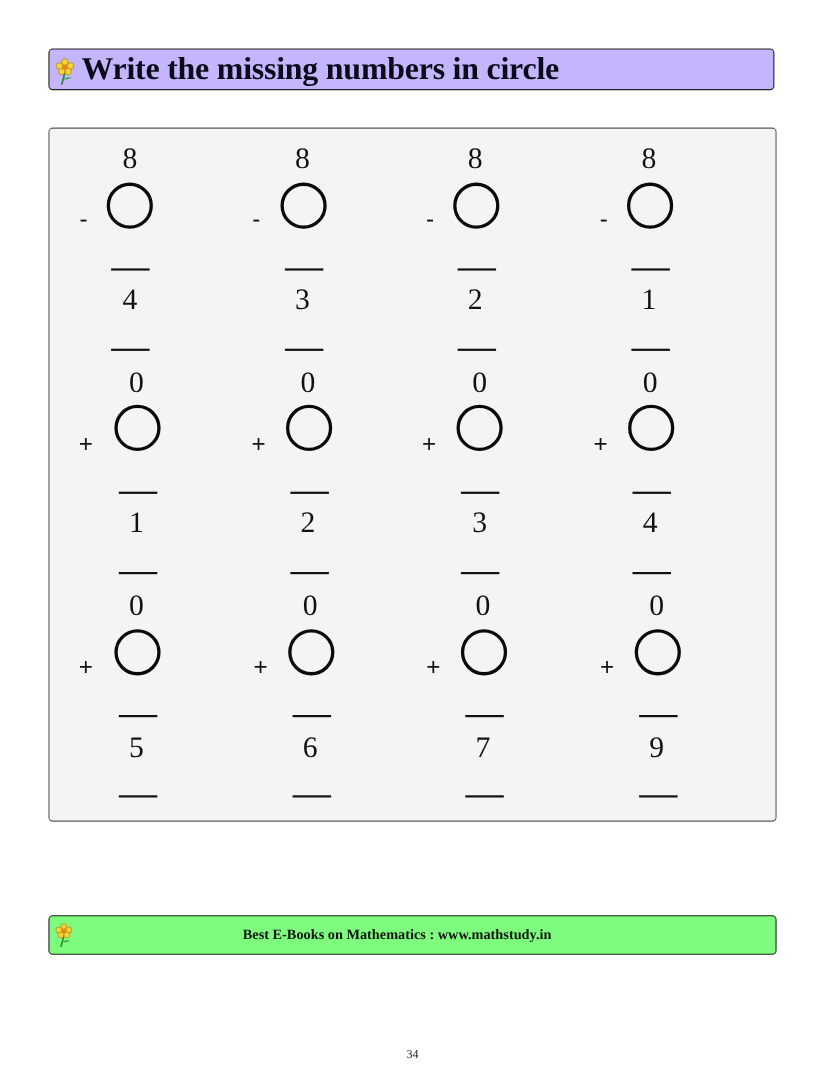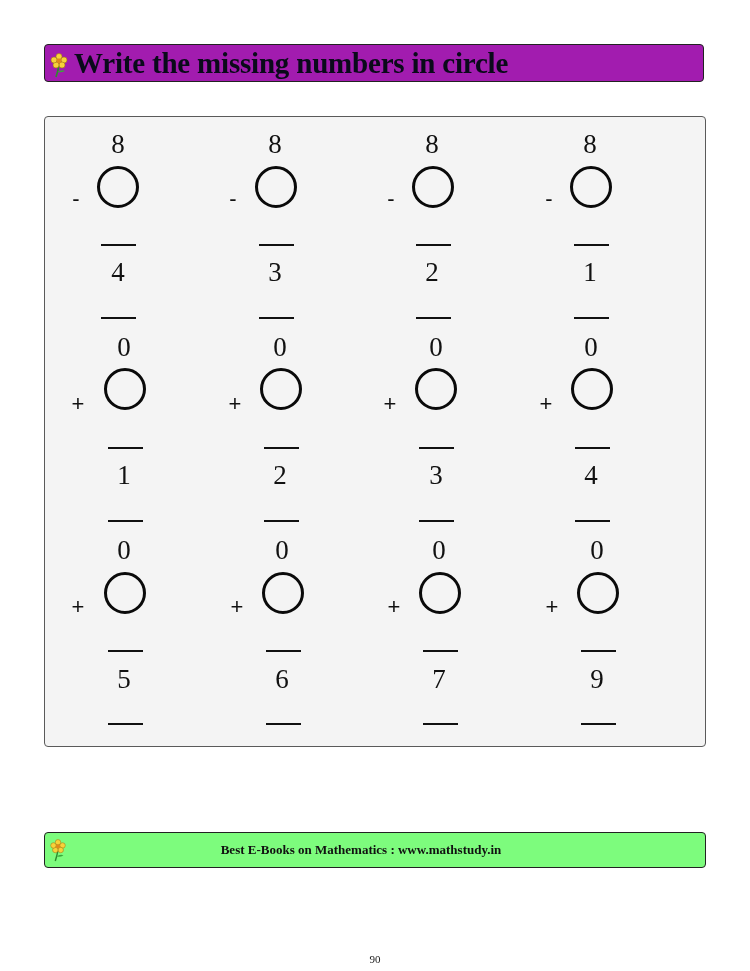--- a/index.html
+++ b/index.html
@@ -4,21 +4,21 @@
 <style>
   html, body { margin: 0; padding: 0; }
   body {
     width: 750px; height: 971px; background: #ffffff;
     position: relative; overflow: hidden;
     font-family: "Liberation Serif", "DejaVu Serif", serif;
     color: #111;
   }
   .title-bar {
     position: absolute; left: 44px; top: 44px; width: 660px; height: 38px;
-    background: #a21caf; border: 1.5px solid #222; border-radius: 4px;
+    background: #c4b5fd; border: 1.5px solid #222; border-radius: 4px;
     box-sizing: border-box; display: flex; align-items: center;
   }
   .title-bar .flower { width: 22px; height: 26px; margin-left: 3px; margin-top: 4px; flex: none; }
   .title-text {
     font-family: "Liberation Serif", serif; font-weight: bold; font-size: 29px;
     color: #0a0a1a; margin-left: 4px; white-space: pre; letter-spacing: -0.2px;
     line-height: 36px;
   }
   .title-code { margin-left: 26px; }
   .work-box {
@@ -200,13 +200,13 @@
       <circle cx="16" cy="8" r="3"></circle>
       <circle cx="14" cy="13" r="3"></circle>
       <circle cx="8" cy="13" r="3"></circle>
       <circle cx="6" cy="8" r="3"></circle>
     </g>
     <circle cx="11" cy="9" r="2.4" fill="#e08a1a"></circle>
   </svg>
   <div class="footer-text">Best E-Books on Mathematics : www.mathstudy.in</div>
 </div>
 
-<div class="page-num">90</div>
+<div class="page-num">34</div>
 
 </body></html>

